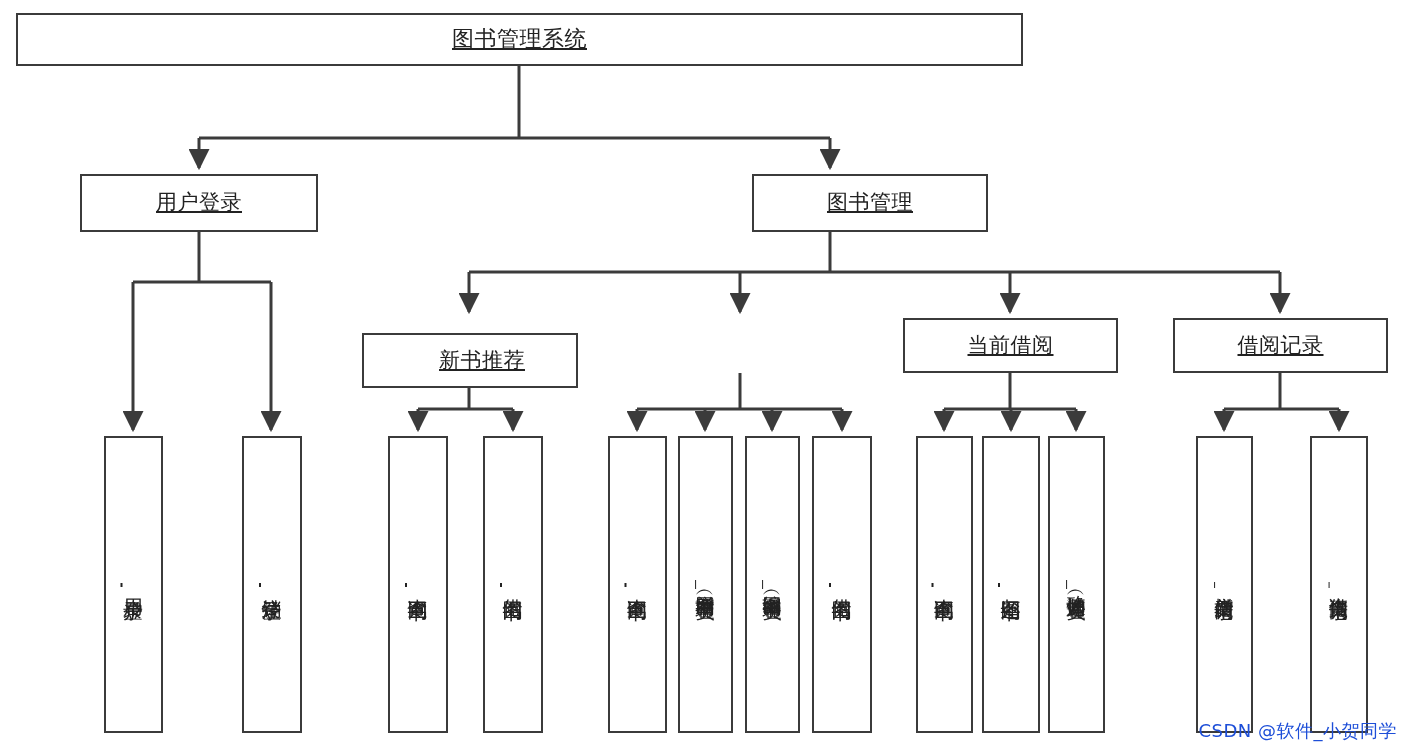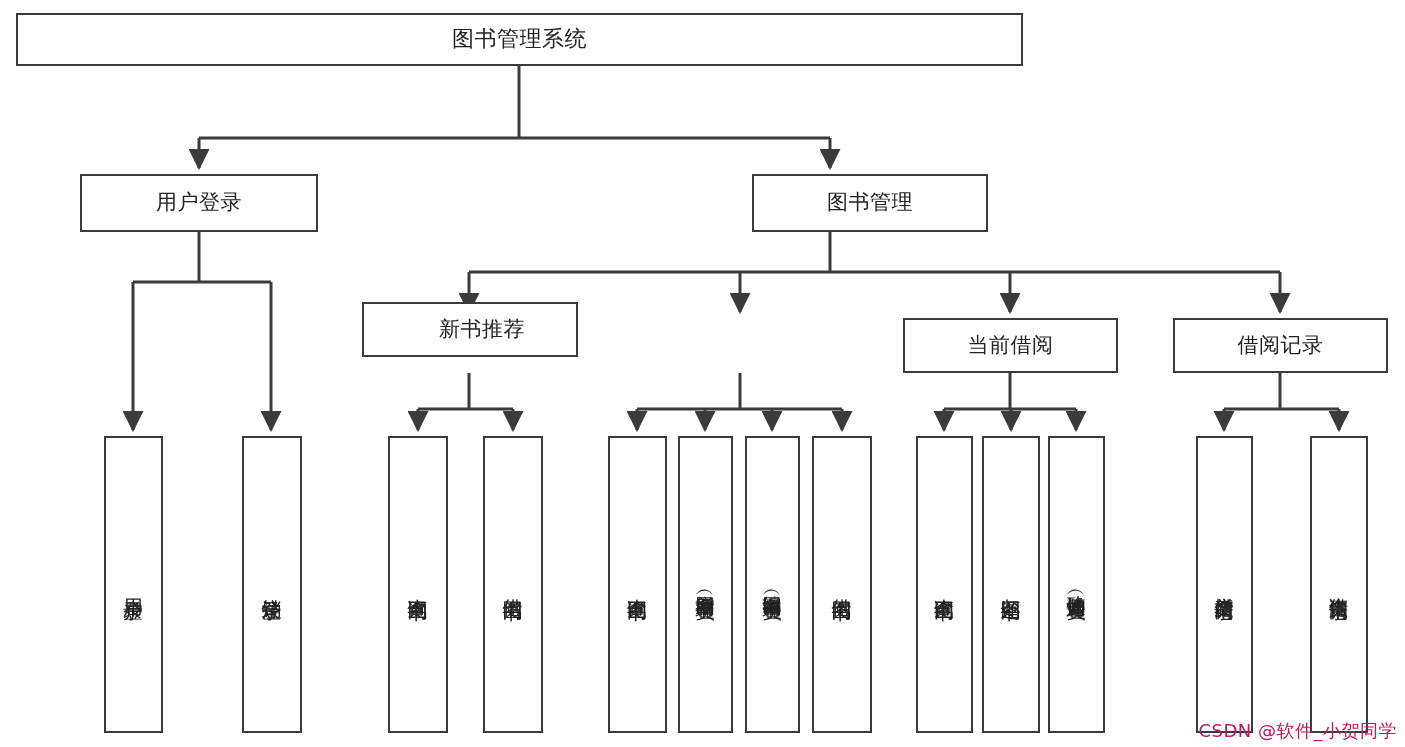--- a/index.html
+++ b/index.html
@@ -33,20 +33,21 @@
     display: flex;
     align-items: center;
     justify-content: center;
     color: #222222;
   }
   .node .label {
     display: block;
     text-align: center;
     line-height: 1.22;
     white-space: pre-line;
+    text-decoration: underline;
   }
   .node.h .label {
     font-size: 21px;
     letter-spacing: 0.5px;
   }
   .node.root .label {
     font-size: 22px;
     letter-spacing: 0.5px;
   }
   .node.v {
@@ -64,21 +65,21 @@
   }
   .node.v.narrow .label {
     font-size: 19px;
     line-height: 1.22;
   }
   #watermark {
     position: absolute;
     right: 8px;
     bottom: 4px;
     font-size: 18px;
-    color: #be185d;
+    color: #1d4ed8;
     letter-spacing: 0.5px;
     user-select: none;
     white-space: nowrap;
   }
 </style>
 </head>
 <body>
 
 <div id="canvas">
 
@@ -136,21 +137,21 @@
     <span class="label">图书管理系统</span>
   </div>
 
   <div class="node h" style="left:80px; top:174px; width:238px; height:58px;">
     <span class="label">用户登录</span>
   </div>
   <div class="node h" style="left:712px; top:174px; width:236px; height:58px;margin-left:40px;">
     <span class="label">图书管理</span>
   </div>
 
-  <div class="node h" style="left:362px; top:302px; width:216px; height:55px;padding-left:24px;">
+  <div class="node h" style="left:362px; top:333px; width:216px; height:55px;padding-left:24px;">
     <span class="label">新书推荐</span>
   </div>
   <div class="node h" style="left:903px; top:318px; width:215px; height:55px;">
     <span class="label">当前借阅</span>
   </div>
   <div class="node h" style="left:1173px; top:318px; width:215px; height:55px;">
     <span class="label">借阅记录</span>
   </div>
 
   <div class="node v" style="left:104px; top:436px; width:59px; height:297px;">

